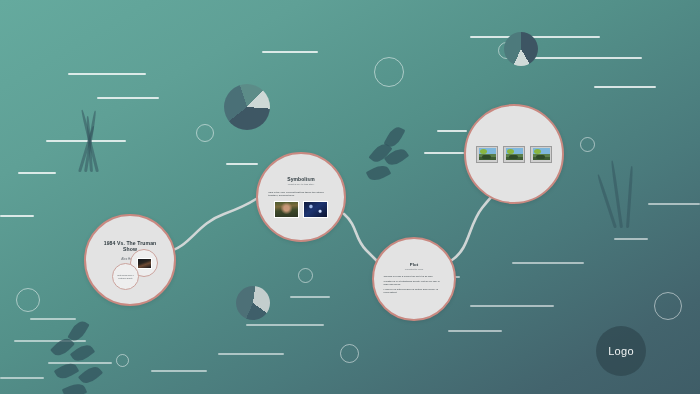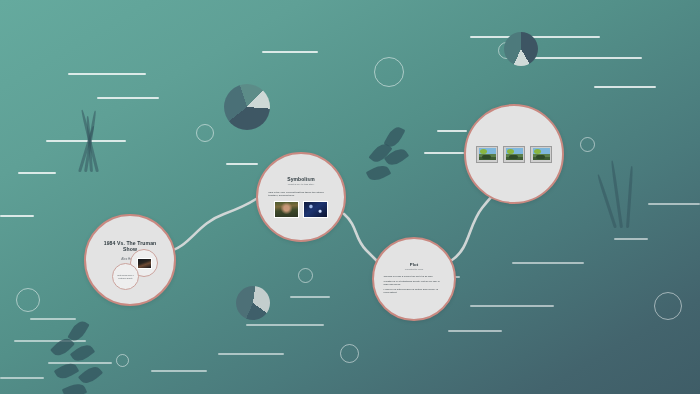--- a/index.html
+++ b/index.html
@@ -365,14 +365,17 @@
         <div class="broken-img">
             <div class="pic"></div>
           </div>
         <div class="broken-img">
             <div class="pic"></div>
           </div>
       </div>
     </div>
   </div>
 
+  <div id="logo-badge">
+    <span>Logo</span>
+  </div>
 
 </div>
 
 </body></html>

